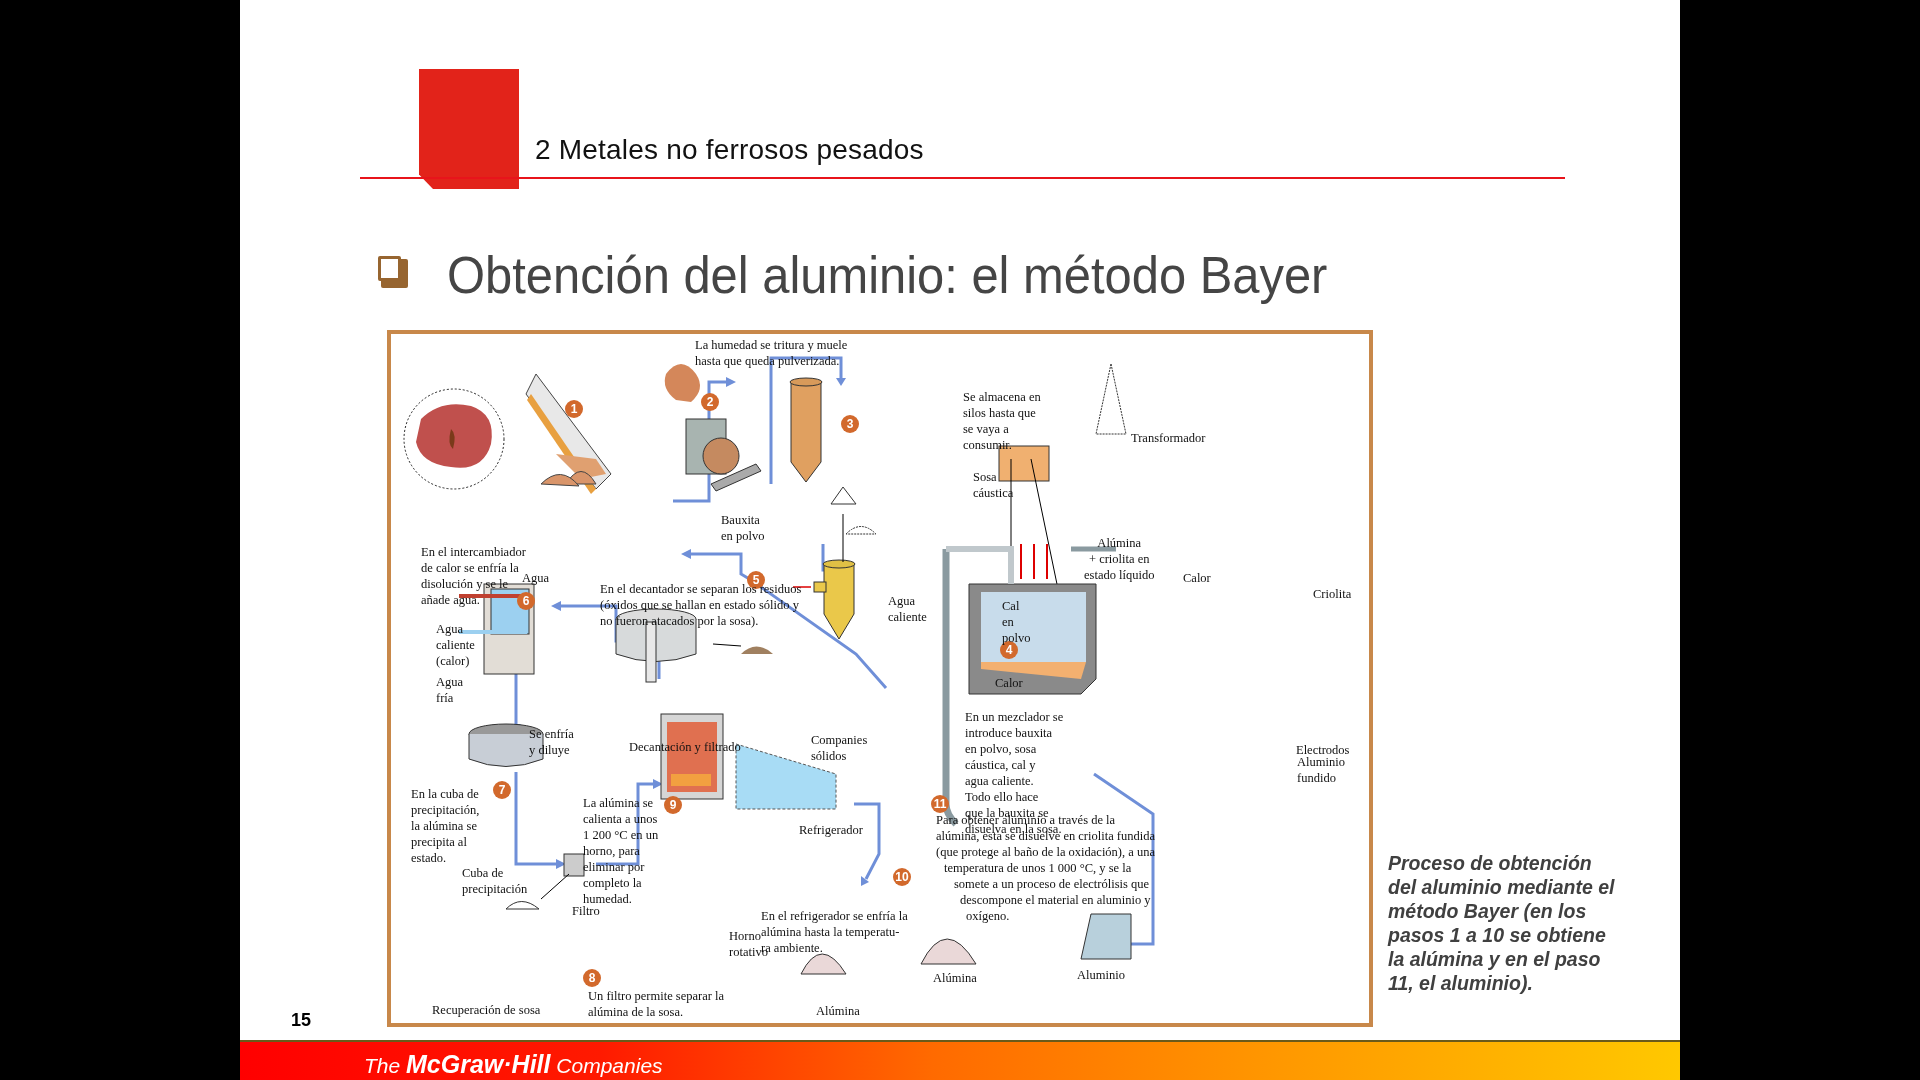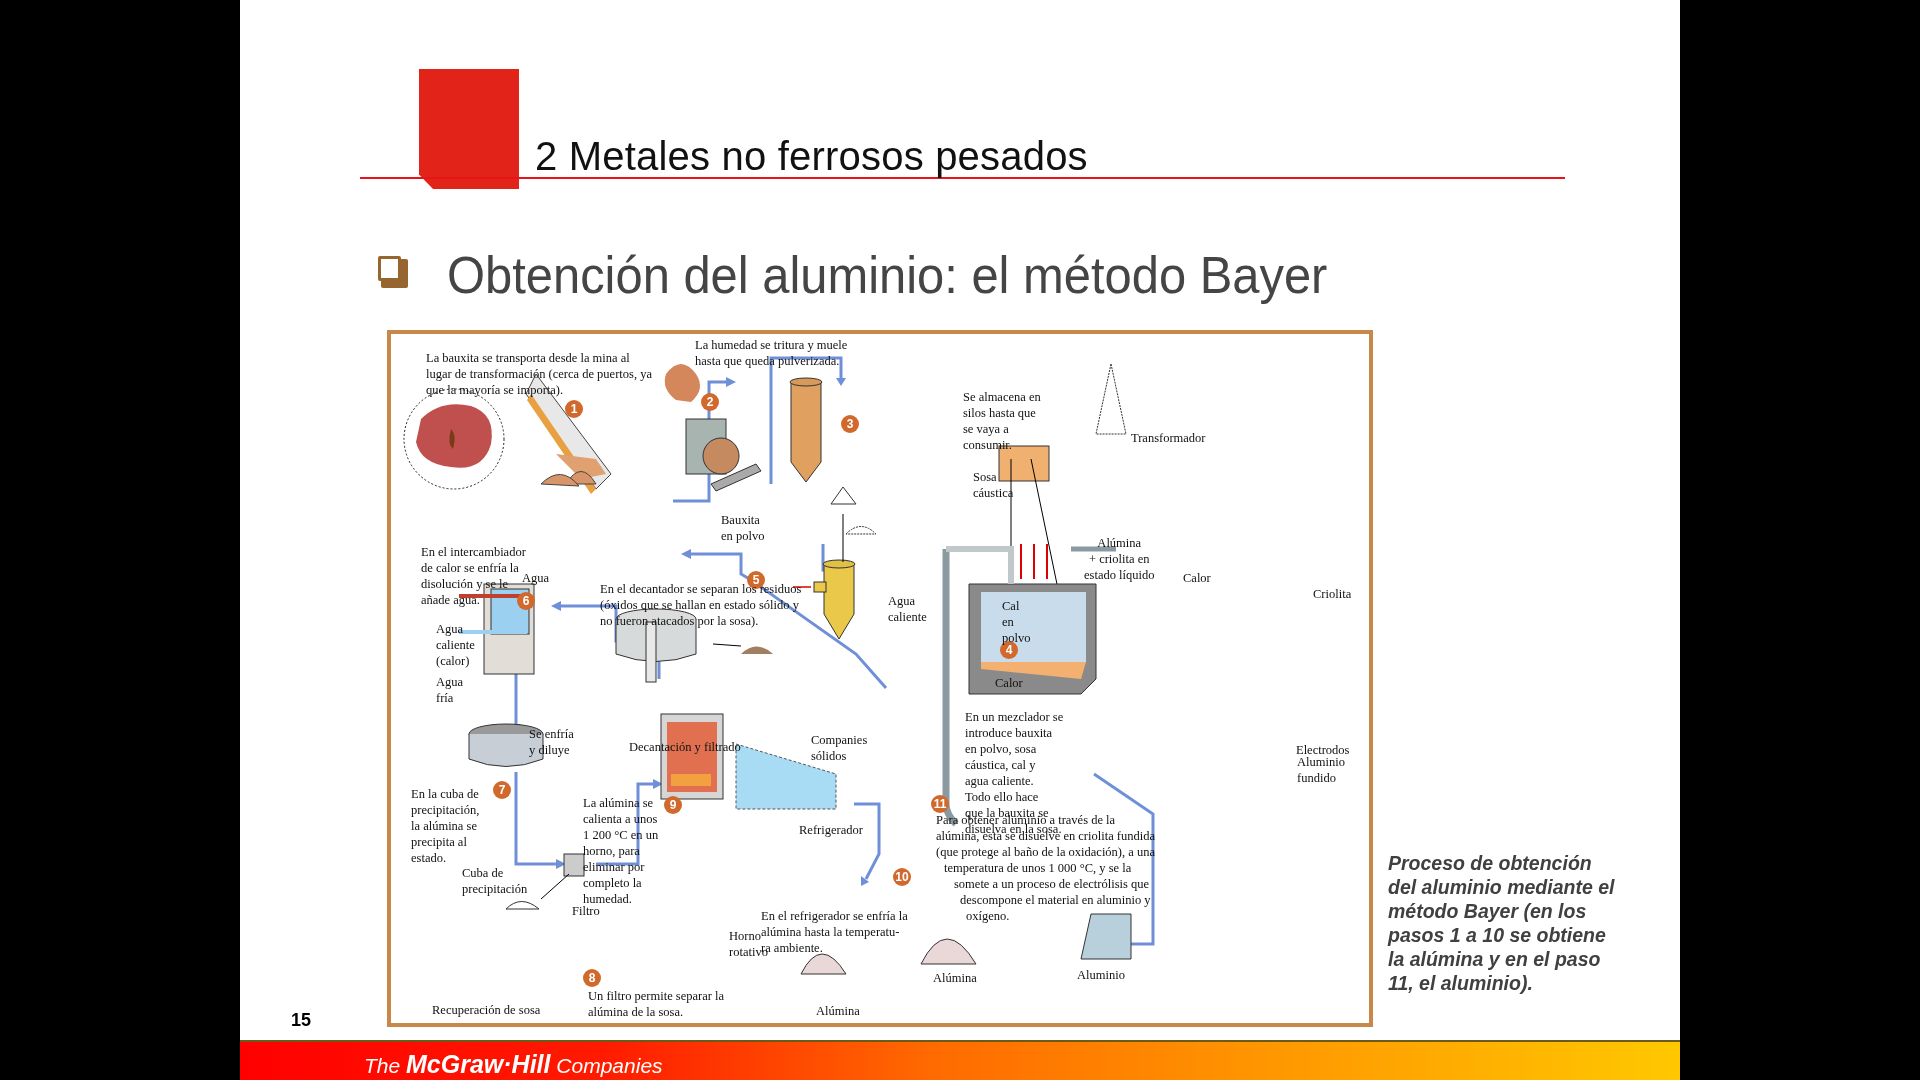--- a/index.html
+++ b/index.html
@@ -1,21 +1,21 @@
 <!DOCTYPE html>
 <html><head>
 <meta charset="utf-8">
 <style>
   html, body { margin:0; padding:0; }
   body { width:1920px; height:1080px; background:#000; position:relative; overflow:hidden; font-family:"Liberation Sans", sans-serif; }
   .slide { position:absolute; left:240px; top:0; width:1440px; height:1080px; background:#fff; overflow:hidden; }
   .red-tab { position:absolute; left:179px; top:69px; width:100px; height:120px; background:#E2231A;
     clip-path: polygon(0 0, 100% 0, 100% 100%, 14% 100%, 0 88%); }
   .title-line { position:absolute; left:120px; top:177px; width:1205px; height:2px; background:#E8141B; }
-  .section-title { position:absolute; left:295px; top:134px; font-size:40px; color:#111; letter-spacing:0.2px; }
+  .section-title { position:absolute; left:295px; top:134px; font-size:28px; color:#111; letter-spacing:0.2px; }
   .bullet { position:absolute; left:138px; top:256px; width:30px; height:32px; }
   .bullet .b-back { position:absolute; left:3px; top:3px; width:27px; height:29px; background:#976530; border-radius:2px; }
   .bullet .b-front { position:absolute; left:0; top:0; width:23px; height:25px; border:3px solid #976530; background:#fff; border-radius:2px; box-sizing:border-box;}
   .heading { position:absolute; left:207px; top:245px; font-size:52px; color:#454545; transform:scaleX(0.94); transform-origin:left; white-space:nowrap; }
   .figure { position:absolute; left:147px; top:330px; width:986px; height:697px; border:4px solid #C8884A; box-sizing:border-box; background:#fff; }
   .caption { position:absolute; left:1148px; top:851px; width:230px; font-size:19.5px; line-height:24px; font-weight:bold; font-style:italic; color:#404040; }
   .slide-num { position:absolute; left:51px; top:1010px; font-size:18px; font-weight:bold; color:#000; }
   .footer { position:absolute; left:0; top:1040px; width:1440px; height:40px; border-top:2px solid #6b5a1a;
     background:linear-gradient(90deg,#FF0000 0%, #FF1a00 25%, #FF6a00 48%, #FF9400 70%, #FFC800 100%); }
   .footer-brand { position:absolute; left:124px; top:8px; color:#fff; font-style:italic; font-size:21px; white-space:nowrap; }
@@ -141,25 +141,20 @@
     <div class="badge" style="left:450px;top:81px;">3</div>
     <div class="badge" style="left:609px;top:307px;">4</div>
     <div class="badge" style="left:356px;top:237px;">5</div>
     <div class="badge" style="left:126px;top:258px;">6</div>
     <div class="badge" style="left:102px;top:447px;">7</div>
     <div class="badge" style="left:192px;top:635px;">8</div>
     <div class="badge" style="left:273px;top:462px;">9</div>
     <div class="badge" style="left:502px;top:534px;">10</div>
     <div class="badge" style="left:540px;top:461px;">11</div>
 
-    <div class="t" style="left:35px;top:16px;">
-      <div>La bauxita se transporta desde la mina al</div>
-        <div>lugar de transformación (cerca de puertos, ya</div>
-        <div>que la mayoría se importa).</div>
-    </div>
 
     <div class="t" style="left:304px;top:3px;">
       <div>La humedad se tritura y muele</div>
         <div>hasta que queda pulverizada.</div>
     </div>
     <div class="t" style="left:330px;top:178px;">
       <div>Bauxita</div>
         <div>en polvo</div>
     </div>
 

